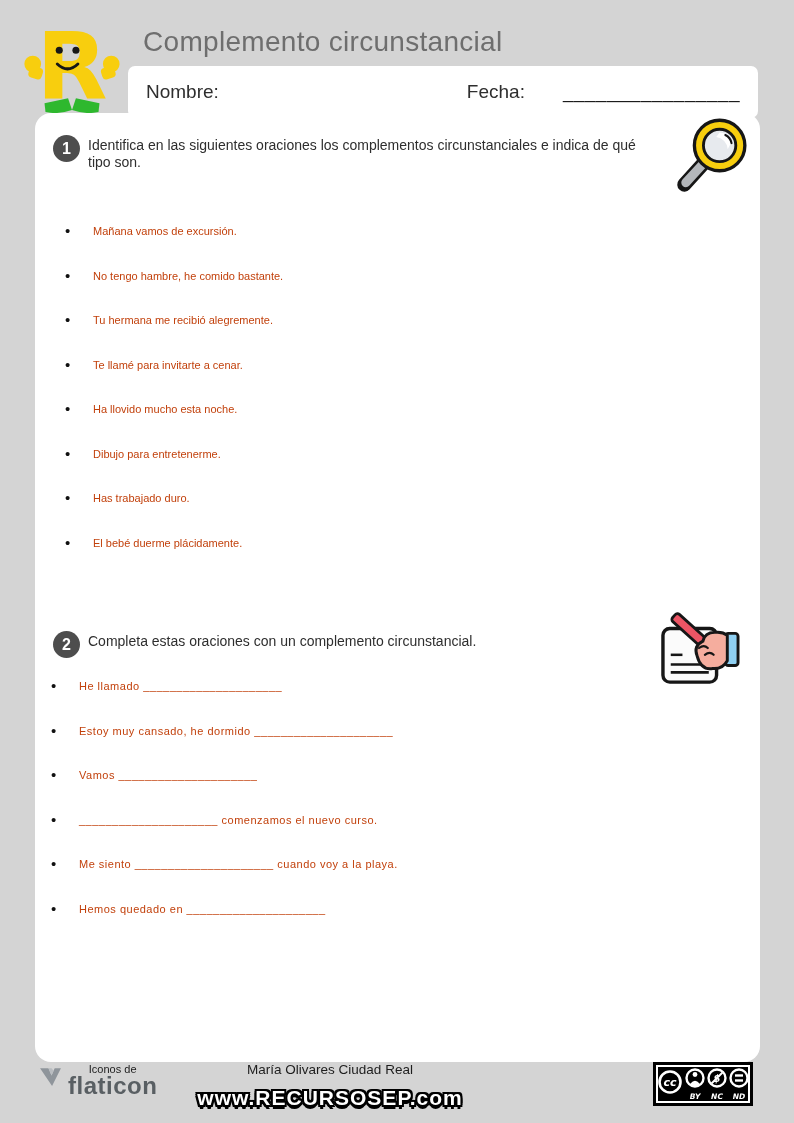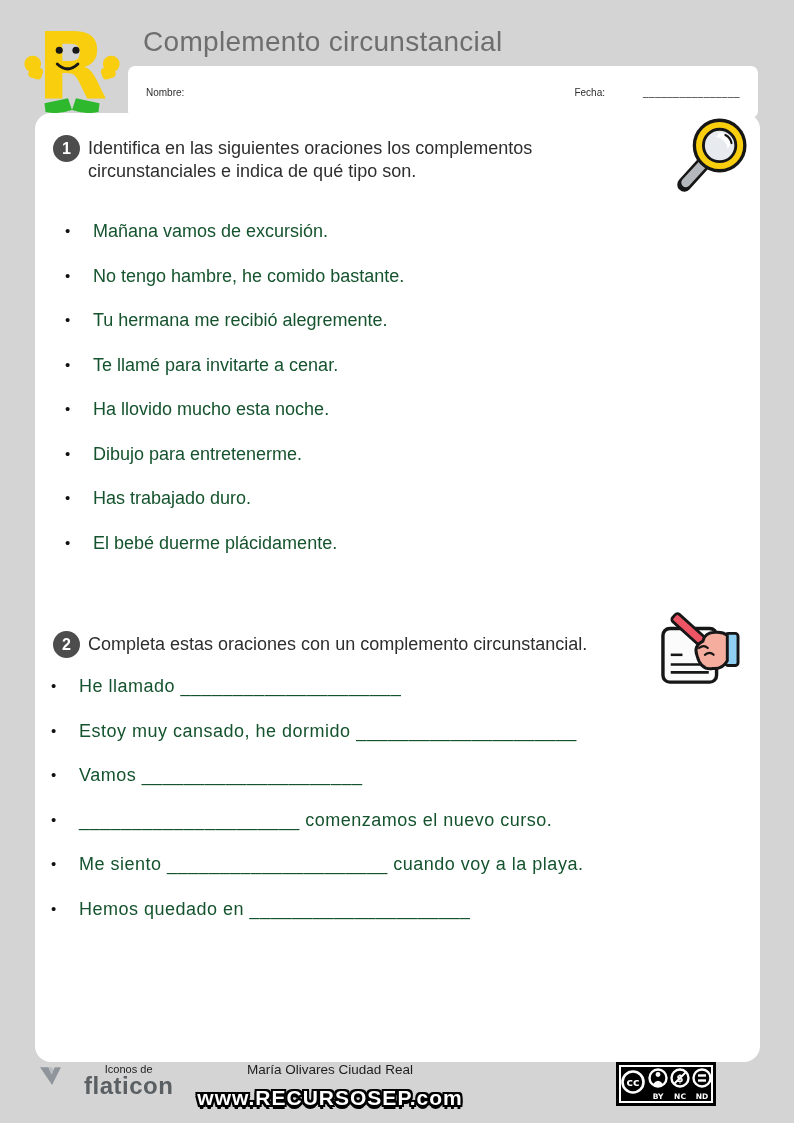--- a/index.html
+++ b/index.html
@@ -17,79 +17,79 @@
   .logo { position:absolute; left:22px; top:10px; width:100px; height:106px; }
   .page-title {
     position:absolute; left:143px; top:26px;
     font-size:28px; font-weight:500; color:#6e6e6e; letter-spacing:0.3px;
     white-space:nowrap;
   }
   .name-bar {
     position:absolute; left:128px; top:66px; width:630px; height:52px;
     background:#ffffff; border-radius:7px;
     display:flex; align-items:center; padding:0 18px;
-    font-size:10px; color:#2e2e2e; white-space:nowrap;
+    font-size:19px; color:#2e2e2e; white-space:nowrap;
   }
   .name-bar .lbl { margin-right:6px; }
   .name-bar .blank { letter-spacing:0.5px; color:#1c1c1c; }
   .name-bar .fecha-group { margin-left:auto; display:flex; align-items:center;gap:32px; }
 
   
   .card {
     position:absolute; left:35px; top:113px; width:725px; height:949px;
     background:#ffffff; border-radius:16px;
   }
   .exercise-header { position:absolute; display:flex; align-items:flex-start; }
   .ex1-header { left:18px; top:22px; width:600px; }
   .ex2-header { left:18px; top:518px; width:600px; }
   .num-circle {
     flex:0 0 auto; width:27px; height:27px; border-radius:50%;
     background:#4d4d4d; color:#ffffff; font-weight:bold; font-size:16px;
     display:flex; align-items:center; justify-content:center; margin-right:8px;
   }
-  .instruction { font-size:18px; line-height:23px; color:#2e2e2e; padding-top:2px; }
+  .instruction { font-size:14px; line-height:17px; color:#2e2e2e; padding-top:2px; }
   .ex1-header .instruction { max-width:560px; }
 
   .icon-magnifier { position:absolute; right:8px; top:2px; }
   .icon-writing  { position:absolute; right:18px; top:496px; }
 
   ul.sentences { list-style:none; position:absolute; }
   ul.sentences li {
-    position:relative; font-size:18px; line-height:16px;
-    margin-bottom:28.5px; white-space:nowrap; color:#14532d;
+    position:relative; font-size:11px; line-height:16px;
+    margin-bottom:28.5px; white-space:nowrap; color:#c2410c;
   }
   ul.sentences li::before {
     content:"\2022"; position:absolute; left:0; top:0; font-size:15px; color:#111;
   }
   ul.ex1-list { top:110px; left:30px; }
   ul.ex1-list li { padding-left:28px; }
   ul.ex2-list { top:565px; left:16px; }
   ul.ex2-list li { padding-left:28px; }
   .blankline { letter-spacing:0.5px; }
 
   
   .footer-flaticon {
-    position:absolute; left:38px; top:1063px; display:flex; align-items:flex-start;gap:16px;
+    position:absolute; left:38px; top:1063px; display:flex; align-items:center;
   }
   .flaticon-glyph { margin-right:5px; margin-bottom:3px; }
   .flaticon-small { font-size:11px; color:#1c1c1c; text-align:center; }
   .flaticon-brand { font-size:24px; font-weight:bold; color:#595f63; line-height:22px; letter-spacing:0.5px; }
 
   .footer-center {
     position:absolute; left:0; top:1062px; width:660px; text-align:center;
   }
   .footer-author { font-size:13.5px; color:#1d1d1d; }
   .footer-site {
     margin-top:9px; font-size:21px; font-weight:bold; letter-spacing:1px;
     color:#ffffff;
     text-shadow:
       -2px -2px 0 #000, 2px -2px 0 #000, -2px 2px 0 #000, 2px 2px 0 #000,
       -2px 0 0 #000, 2px 0 0 #000, 0 -2px 0 #000, 0 2px 0 #000, 0 4px 0 #000;
   }
-  .cc-badge { position:absolute; left:616px; top:1062px; }
+  .cc-badge { position:absolute; left:653px; top:1062px;font-style:italic; }
 </style>
 </head>
 <body>
 
 <div class="page">
 
   <div class="logo">
     <svg viewBox="0 0 100 108" width="100" height="106">
       <rect x="6" y="58" width="14" height="12" rx="4" fill="#f8ce0e" transform="rotate(18 13 64)"></rect>
       <rect x="80" y="58" width="14" height="12" rx="4" fill="#f8ce0e" transform="rotate(-18 87 64)"></rect>

